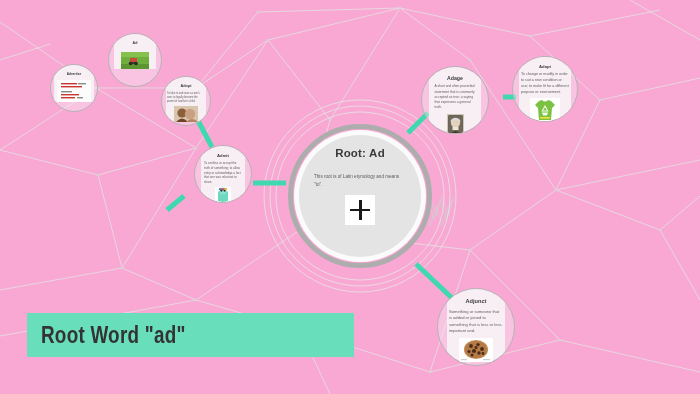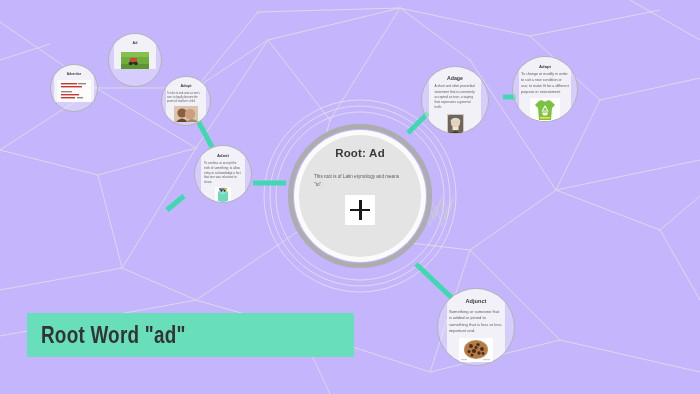--- a/index.html
+++ b/index.html
@@ -10,21 +10,21 @@
     height: 394px;
     overflow: hidden;
     background: #f2f2f2;
     font-family: "Liberation Sans", sans-serif;
   }
 
   #canvas {
     position: relative;
     width: 700px;
     height: 394px;
-    background: #c4b5fd;
+    background: #f9a8d4;
     overflow: hidden;
     padding-left: 10px;
   }
 
   
   #bg-network {
     position: absolute;
     inset: 0;
     width: 700px;
     height: 394px;

